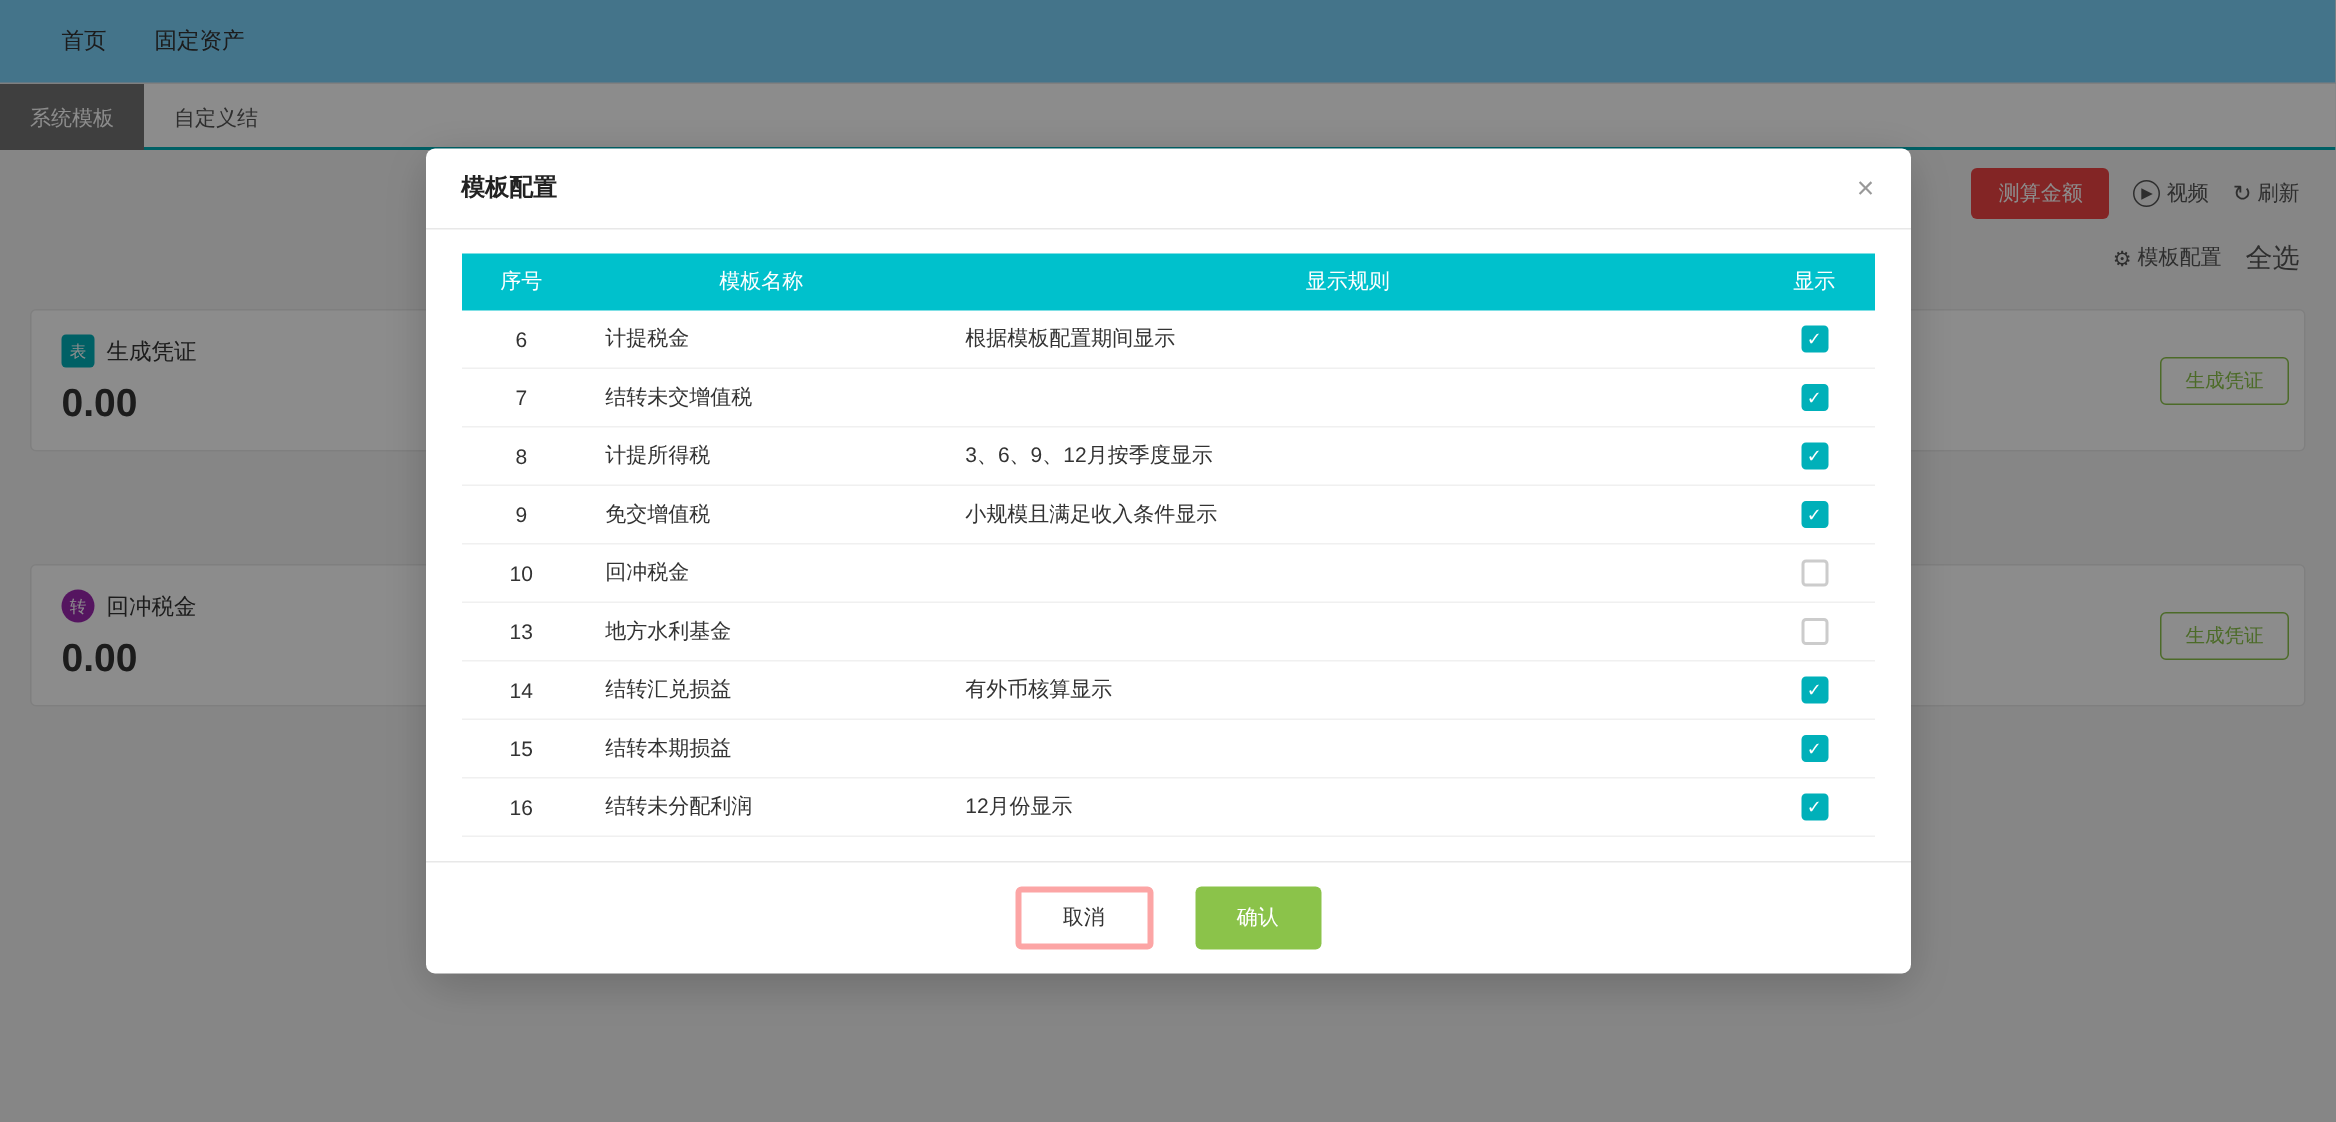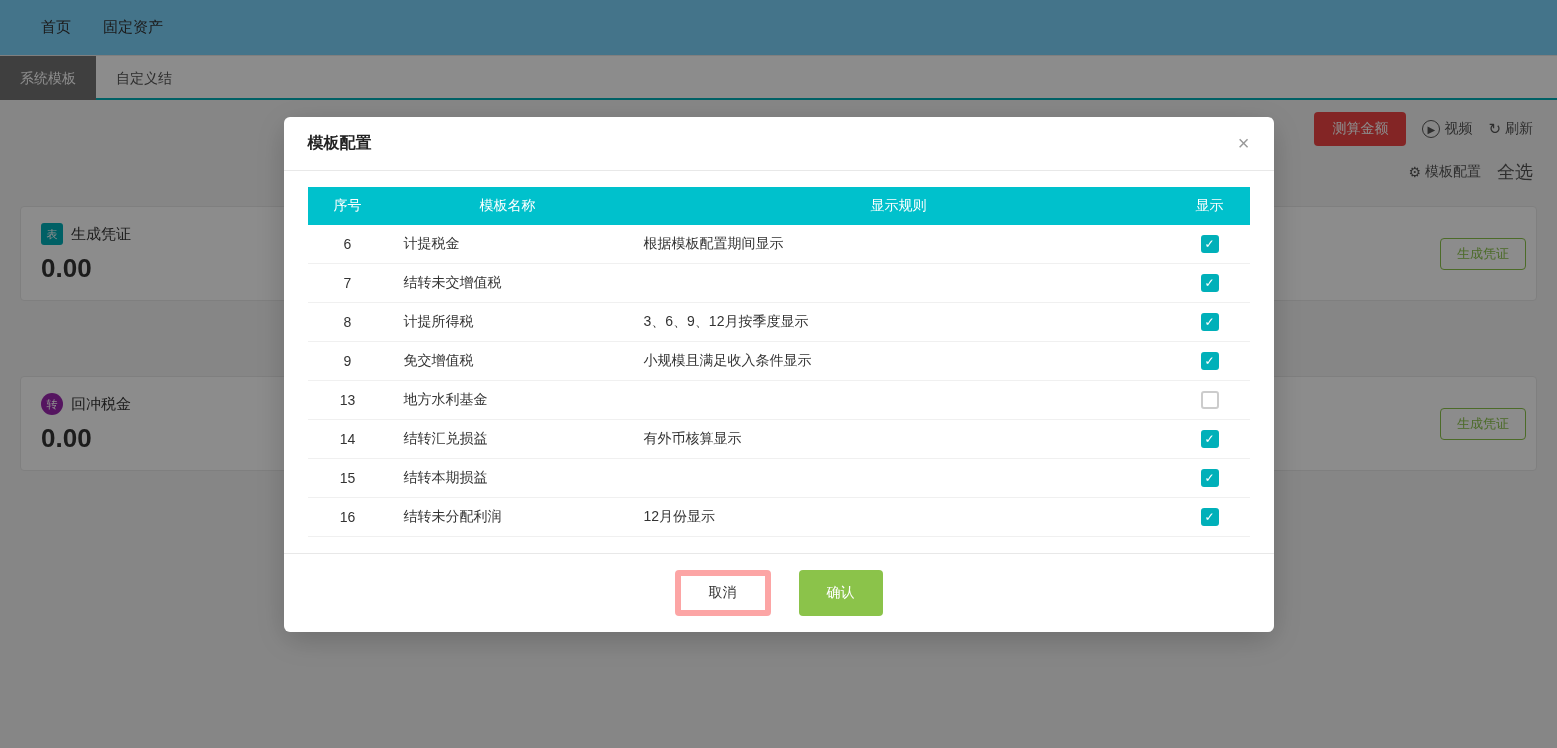--- a/index.html
+++ b/index.html
@@ -135,21 +135,21 @@
     }
     .modal-footer {
       display: flex;
       justify-content: center;
       gap: 16px;
       padding: 16px 24px;
       border-top: 1px solid #e8e8e8;
     }
     .btn-cancel {
       background: #fff;
-      border: 6px solid #fca5a5;
+      border: 4px solid #fca5a5;
       color: #333;
       padding: 8px 28px;
       border-radius: 4px;
       font-size: 14px;
       cursor: pointer;
     }
     .btn-confirm {
       background: #8bc34a;
       border: none;
       color: #fff;
@@ -371,20 +371,30 @@
               <td>9</td>
               <td>免交增值税</td>
               <td>小规模且满足收入条件显示</td>
               <td>
                 <div class="checkbox-wrap">
                   <div class="custom-checkbox checked"></div>
                 </div>
               </td>
             </tr>
             <tr>
+              <td>10</td>
+              <td>回冲税金</td>
+              <td></td>
+              <td>
+                <div class="checkbox-wrap">
+                  <div class="custom-checkbox unchecked"></div>
+                </div>
+              </td>
+            </tr>
+            <tr>
               <td>13</td>
               <td>地方水利基金</td>
               <td></td>
               <td>
                 <div class="checkbox-wrap">
                   <div class="custom-checkbox unchecked"></div>
                 </div>
               </td>
             </tr>
             <tr>

